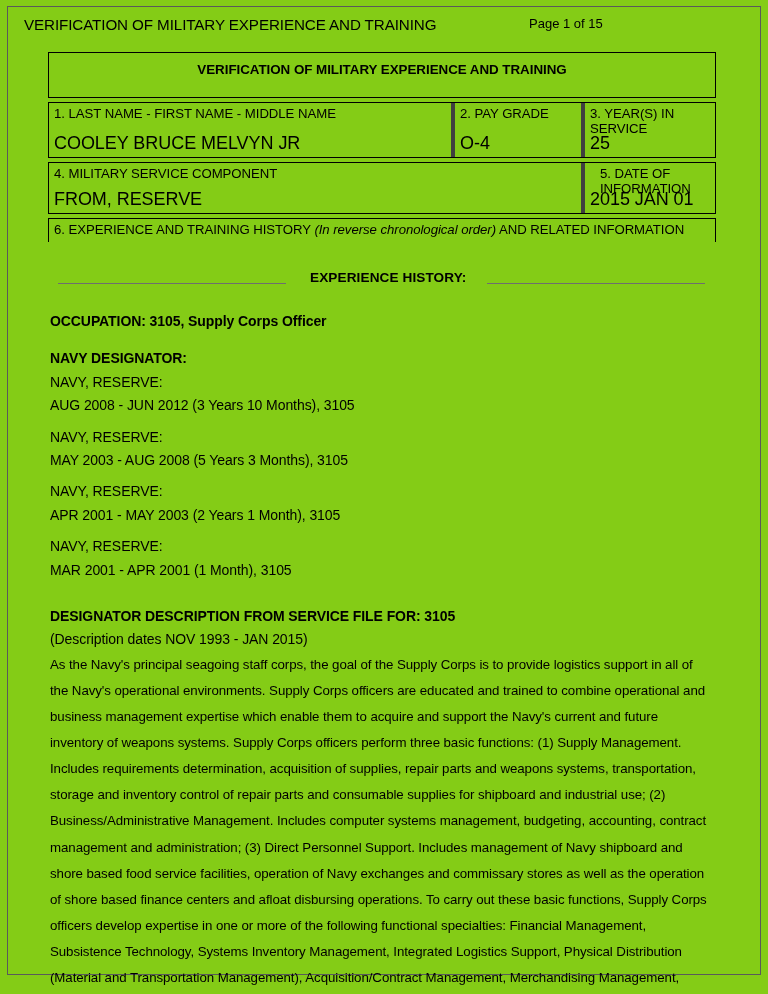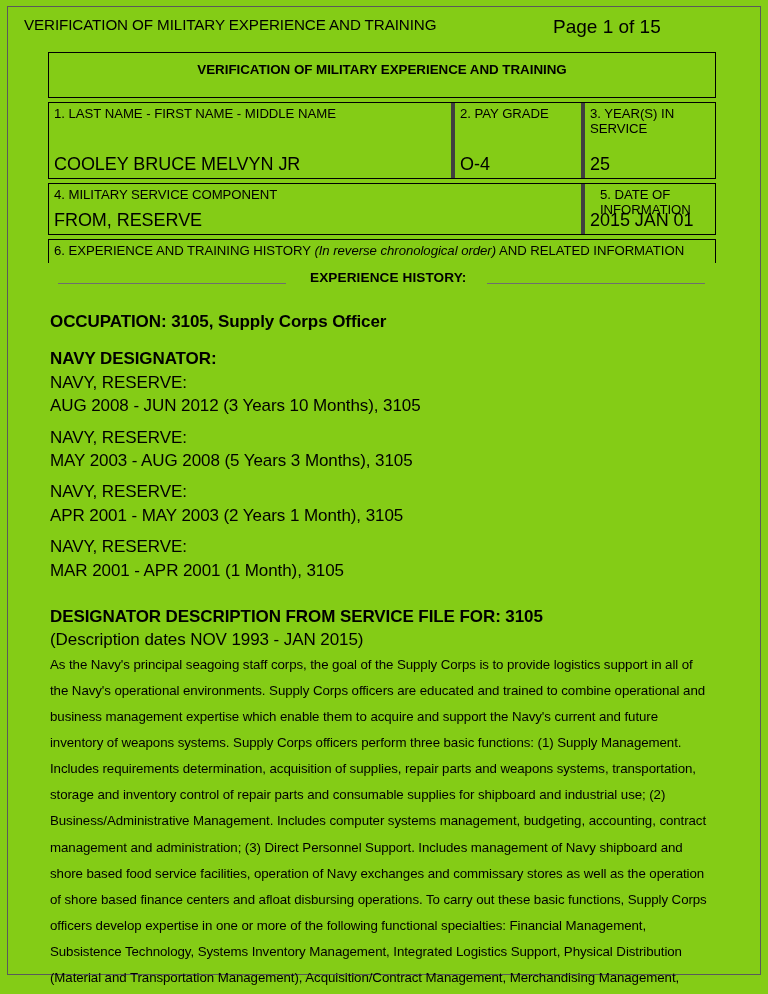--- a/index.html
+++ b/index.html
@@ -48,23 +48,22 @@
     left: 24px;
     top: 0;
     font-size: 15.2px;
     letter-spacing: -0.1px;
     white-space: nowrap;
   }
   .doc-header .hdr-page {
     position: absolute;
     left: 529px;
     top: 0;
-    font-size: 19px;
-    white-space: nowrap;
-    margin-left: 24px;
+    font-size: 13px;
+    white-space: nowrap;
   }
 
   
   .form-table {
     position: absolute;
     left: 48px;
     top: 52px;
     width: 668px;
   }
   .form-row {
@@ -83,21 +82,21 @@
     left: 0;
     right: 0;
     top: 9px;
     text-align: center;
     font-size: 13.4px;
     font-weight: bold;
     letter-spacing: -0.05px;
   }
 
   .row-fields {
-    height: 77px;
+    height: 56px;
   }
   .row-fields2 {
     height: 52px;
   }
 
   .cell {
     position: absolute;
     top: 0;
     bottom: 0;
     box-sizing: border-box;
@@ -173,21 +172,21 @@
 
   
   .body-block {
     position: absolute;
     left: 50px;
     top: 310px;
     width: 662px;
   }
 
   .b-line {
-    font-size: 17px;
+    font-size: 14px;
     line-height: 23.4px;
     letter-spacing: -0.08px;
     white-space: nowrap;
   }
   .b-line.bold { font-weight: bold; }
   .b-gap-lg { height: 15px; }
   .b-gap-md { height: 14px; }
   .b-gap-sm { height: 8px; }
 
   .para {

